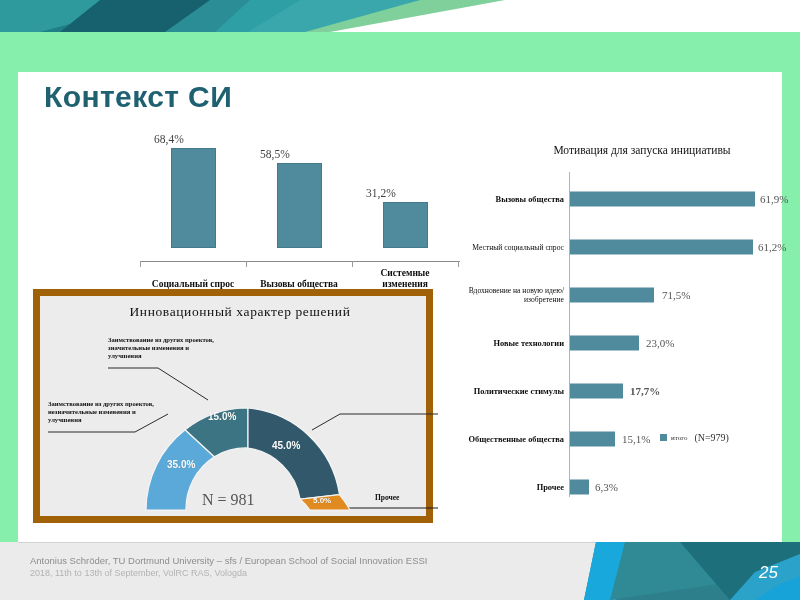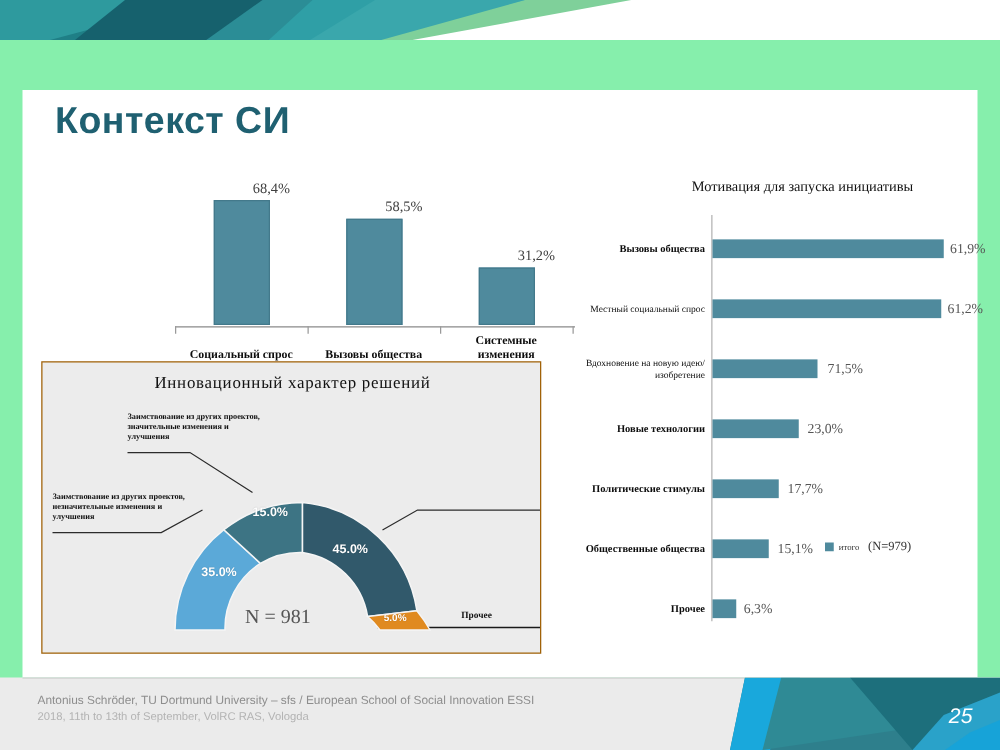--- a/index.html
+++ b/index.html
@@ -62,23 +62,23 @@
     left: 135px; top: 0px;
     width: 160px;
     text-align: center;
     font-family: "Liberation Serif", serif;
     font-size: 11px;
     color: #1a1a1a;
     white-space: nowrap;
   }
   .vbar-col {
     position: absolute;
-    bottom: 32px;
+    bottom: 44px;
     width: 78px;
-    text-align: right;
+    text-align: left;
   }
   .vbar-val {
     font-family: "Liberation Serif", serif;
     font-size: 11.5px;
     color: #3f3f3f;
     margin-bottom: 3px;
   }
   .vbar {
     width: 45px;
     margin: 0 auto;
@@ -190,21 +190,21 @@
     color: #333;
     margin-left: 3px;
   }
 
   
   .donut-panel {
     position: absolute;
     left: 33px; top: 289px;
     width: 400px; height: 234px;
     background: #ececec;
-    border: 1px solid #a16207;
+    border: 7px solid #a16207;
     box-sizing: border-box;
   }
   .donut-title {
     position: absolute;
     left: 0; top: 8px;
     width: 400px;
     text-align: center;
     font-family: "Liberation Serif", serif;
     font-size: 13.5px;
     color: #111;
@@ -356,21 +356,21 @@
 
     <div class="hrow" style="top:188px;">
       <div class="hrow-label bold">Новые технологии</div>
       <div class="hbar" style="width:69px;"></div>
       <div class="hrow-val" style="left:214px;">23,0%</div>
     </div>
 
     <div class="hrow" style="top:236px;">
       <div class="hrow-label bold">Политические стимулы</div>
       <div class="hbar" style="width:53px;"></div>
-      <div class="hrow-val" style="left:198px;">17,7%</div>
+      <div class="hrow-val" style="left:198px;font-weight:bold;">17,7%</div>
     </div>
 
     <div class="hrow" style="top:284px;">
       <div class="hrow-label bold">Общественные общества</div>
       <div class="hbar" style="width:45px;"></div>
       <div class="hrow-val" style="left:190px;">15,1%</div>
     </div>
 
     <div class="hrow" style="top:332px;">
       <div class="hrow-label bold">Прочее</div>

